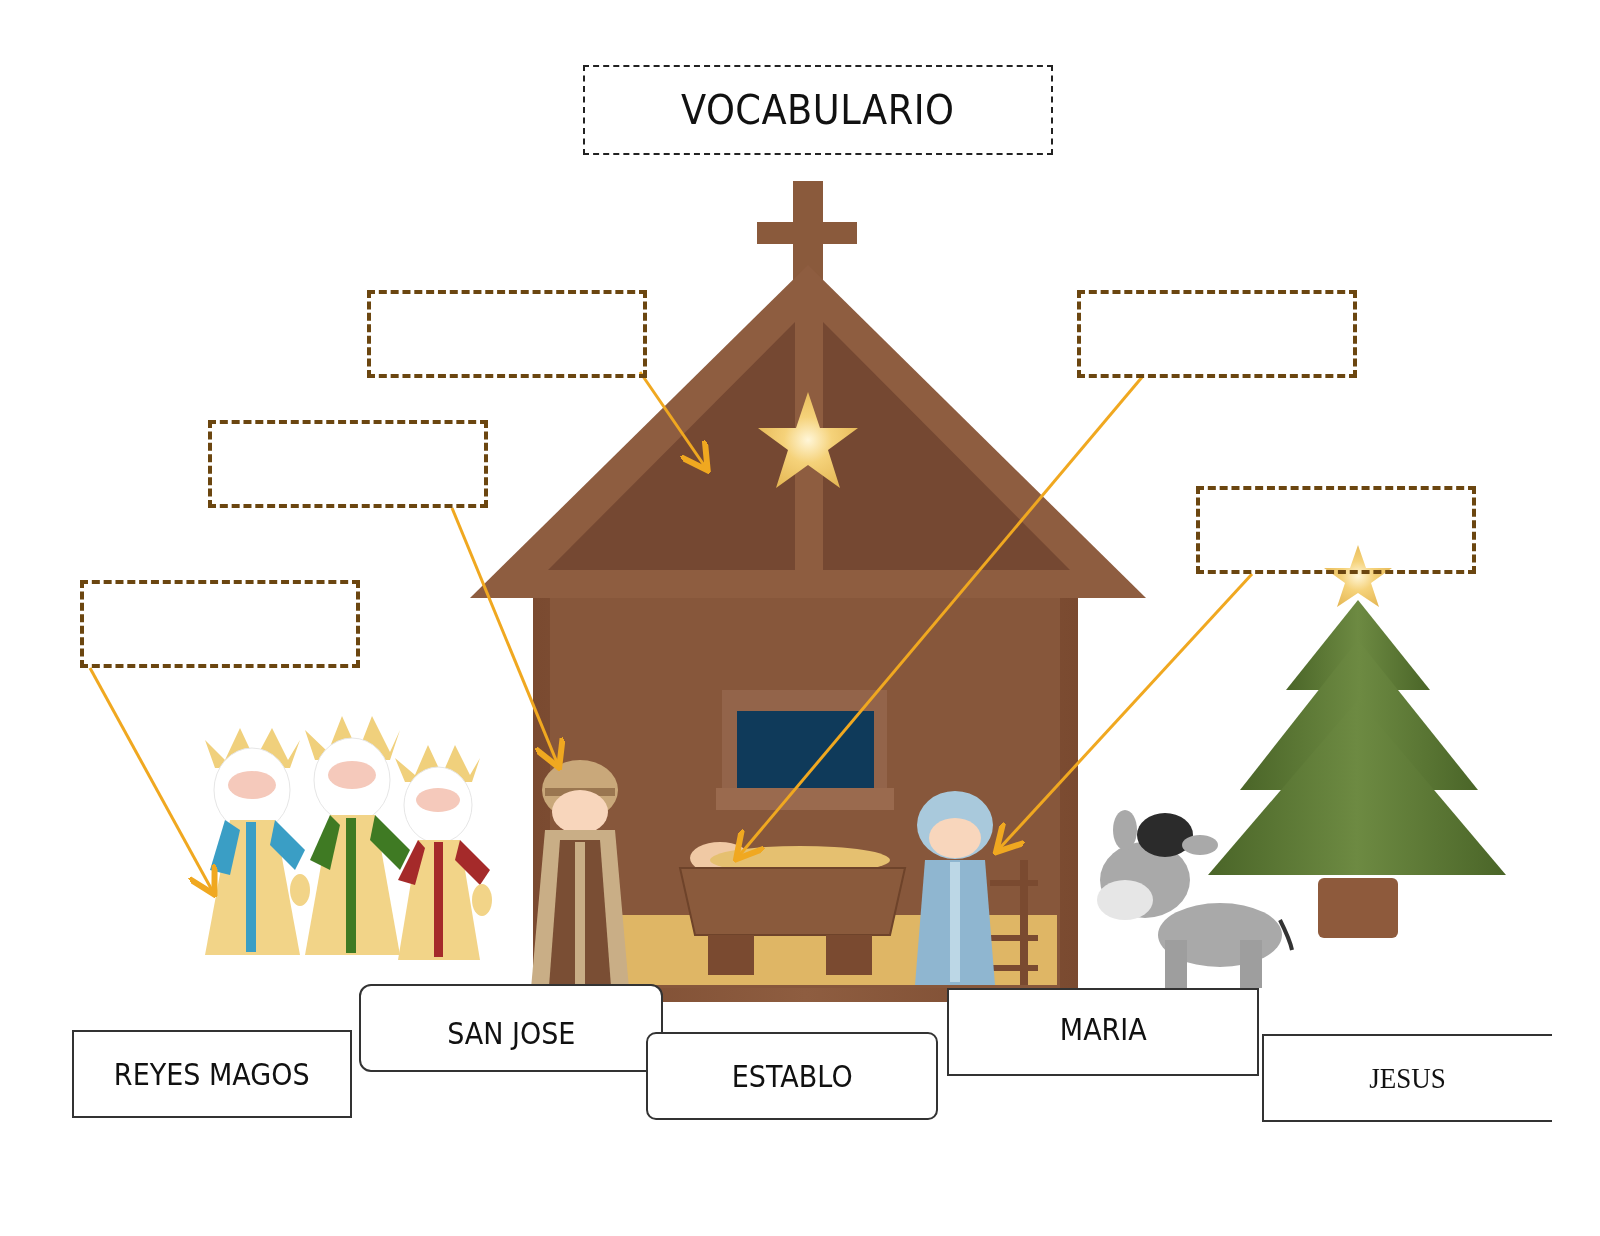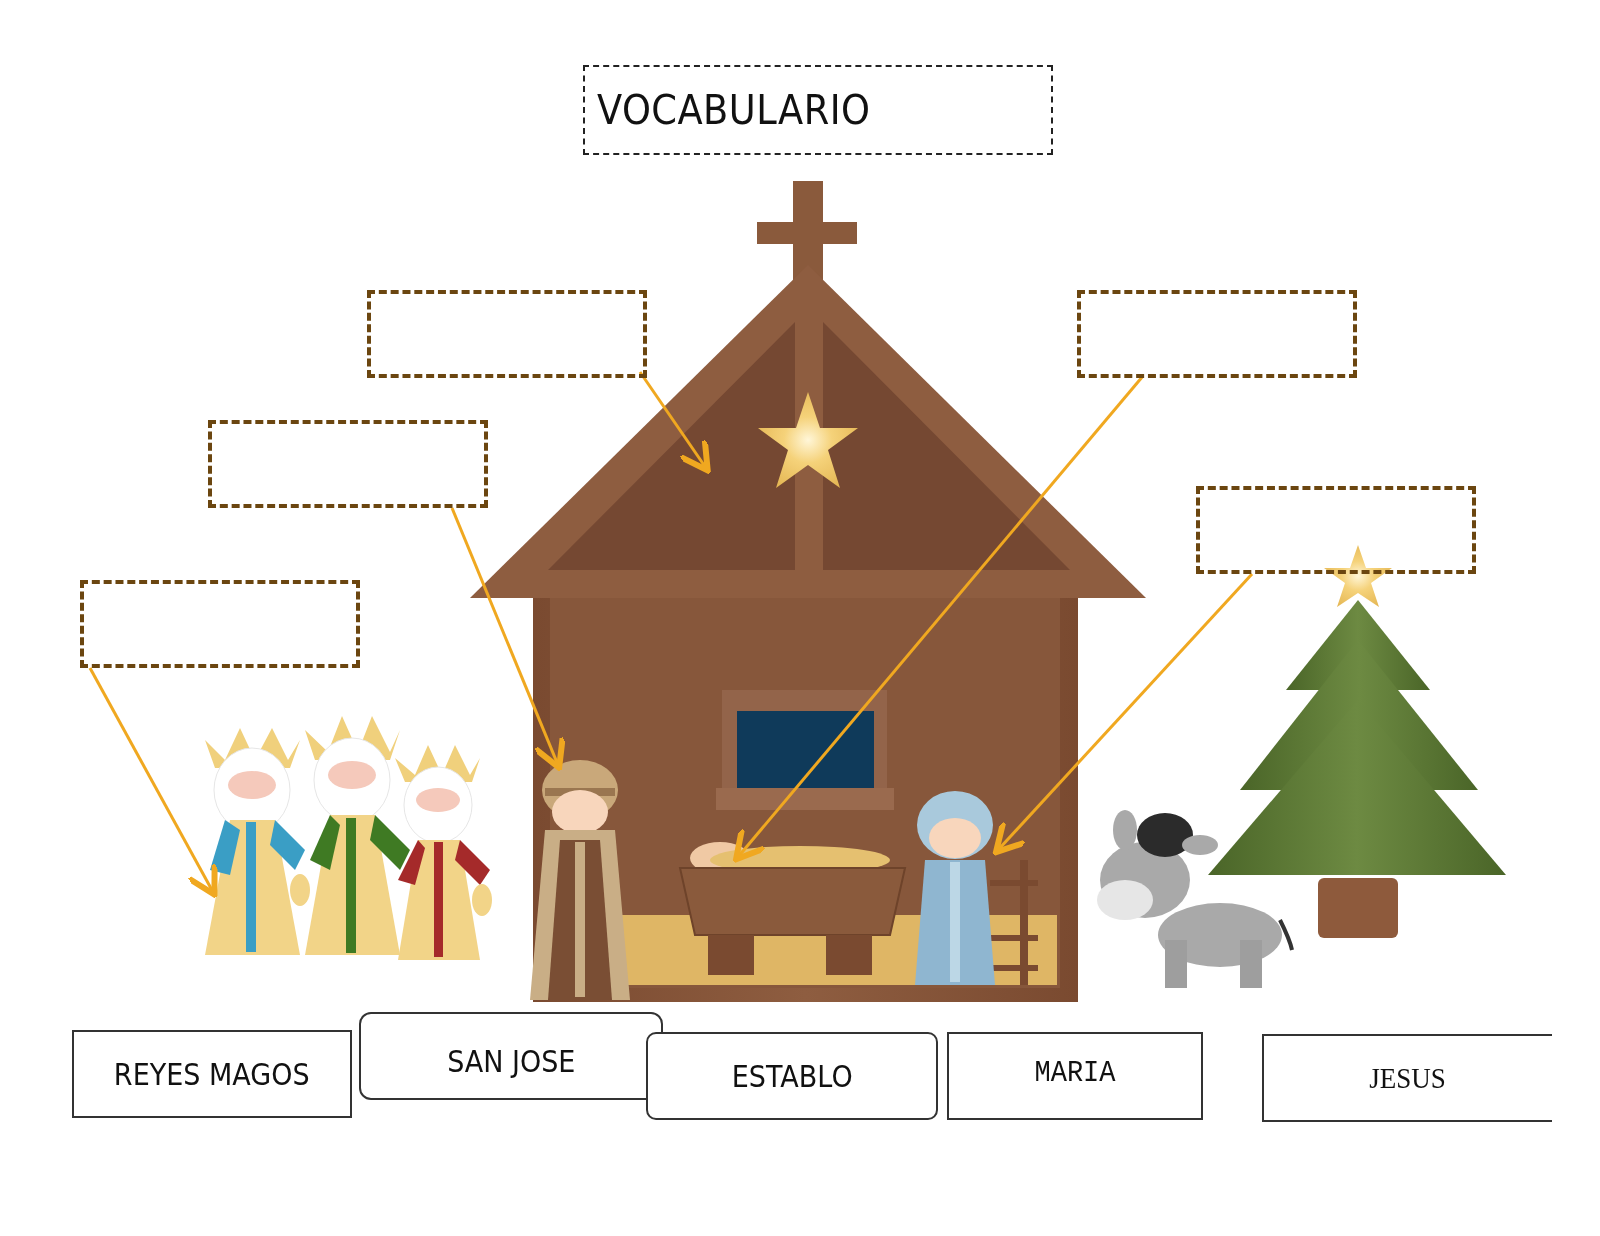--- a/index.html
+++ b/index.html
@@ -1,21 +1,21 @@
 <!DOCTYPE html>
 <html><head>
 <meta charset="utf-8">
 <style>
   html, body { margin: 0; padding: 0; background: #ffffff; }
   body { width: 1600px; height: 1236px; position: relative; overflow: hidden;
          font-family: "DejaVu Sans", "Liberation Sans", sans-serif; }
   .title-box {
     position: absolute; left: 583px; top: 65px; width: 470px; height: 90px;
     border: 2px dashed #222; box-sizing: border-box;
-    display: flex; align-items: center; 
+    display: flex; align-items: center; justify-content: center;
   }
   .title-text { font-size: 40px; color: #111; letter-spacing: 0.5px; transform: scaleX(0.92); }
   .answer-box {
     position: absolute; box-sizing: border-box; width: 280px; height: 88px;
     border: 4px dashed #6b4610;
     outline: none;
   }
   .word-card {
     position: absolute; box-sizing: border-box; height: 88px;
     border: 2px solid #333; background: #fff;
@@ -161,24 +161,24 @@
 
 <div class="answer-box" style="left:80px; top:580px;"></div>
 <div class="answer-box" style="left:208px; top:420px;"></div>
 <div class="answer-box" style="left:367px; top:290px;"></div>
 <div class="answer-box" style="left:1077px; top:290px;"></div>
 <div class="answer-box" style="left:1196px; top:486px;"></div>
 
 <div class="word-card" style="left:72px; top:1030px; width:280px;">
   <span class="word-text">REYES MAGOS</span>
 </div>
-<div class="word-card" style="left:359px; top:1012px; width:304px;border-radius:12px;">
+<div class="word-card" style="left:359px; top:984px; width:304px;border-radius:12px;">
   <span class="word-text" style="margin-top:10px;">SAN JOSE</span>
 </div>
 <div class="word-card" style="left:646px; top:1032px; width:292px;border-radius:10px;">
   <span class="word-text">ESTABLO</span>
 </div>
-<div class="word-card" style="left:947px; top:1032px; width:256px;font-family:Liberation Mono, monospace;">
+<div class="word-card" style="left:947px; top:988px; width:312px;">
   <span class="word-text" style="margin-top:-6px;">MARIA</span>
 </div>
 <div class="word-card" style="left:1262px; top:1034px; width:290px; border-right:none;font-family:Liberation Serif, serif;">
   <span class="word-text">JESUS</span>
 </div>
 
 </body></html>

